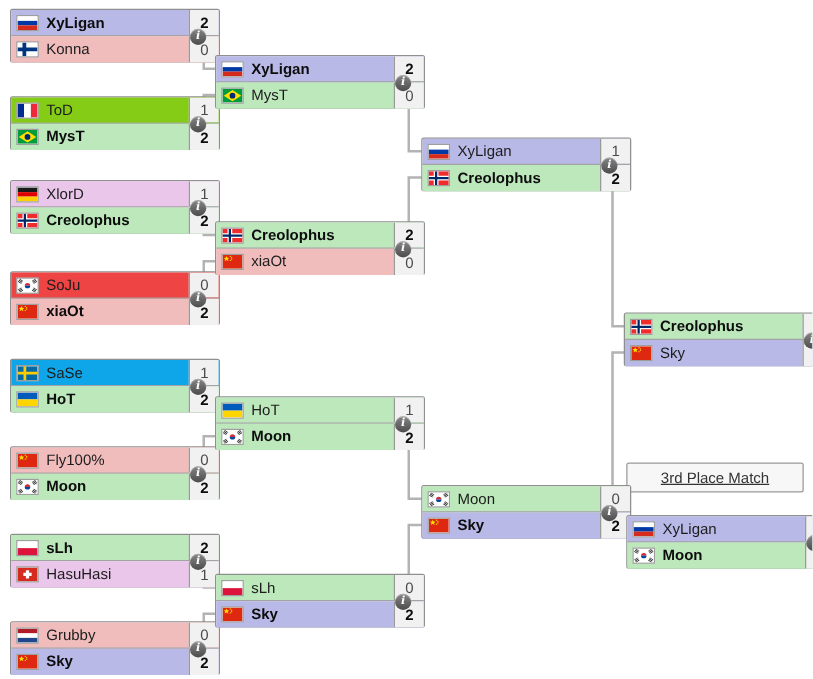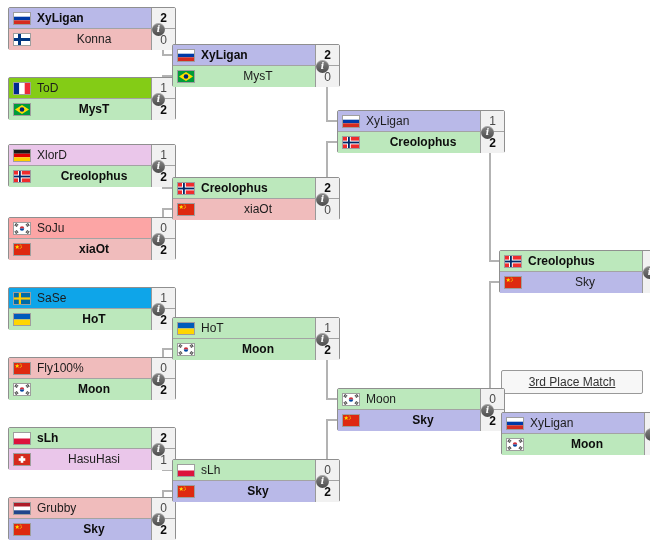--- a/index.html
+++ b/index.html
@@ -7,21 +7,21 @@
     position:relative;width:650px;height:543px;background:#fff;overflow:hidden;
     font-family:"Liberation Sans","DejaVu Sans",sans-serif;
   }
   #connectors{position:absolute;left:0;top:0;width:650px;height:543px;}
   .match{
     position:absolute;width:168px;height:43px;box-sizing:border-box;
     border:1px solid #8f8f8f;border-radius:2px;background:#fff;
   }
   .row{display:flex;align-items:center;height:20px;padding-left:4px;overflow:hidden;}
   .row.r1{border-bottom:1px solid #a3a3a3;}
-  .row.r2{height:21px;text-align:center;}
+  .row.r2{height:21px;}
   .flag{
     flex:none;display:inline-block;width:16px;height:11px;
     border:1px solid rgba(0,0,0,.38);margin-right:6px;background:#fff;
   }
   .flag svg{display:block;}
   .name{
     flex:1;font-size:12px;color:#1c1c1c;white-space:nowrap;overflow:hidden;
     line-height:13px;
   }
   .score{
@@ -140,21 +140,21 @@
               <rect x="5" width="1.8" height="11" fill="#002868"></rect>
               <rect y="4.6" width="16" height="1.8" fill="#002868"></rect>
             </svg>
           </span>
         <span class="name">Creolophus</span>
         <span class="score">2</span>
       </div>
       <span class="info">i</span>
     </div>
       <div class="match" style="left: 8px; top: 217px;">
-      <div class="row r1" style="background: #fca5a5;">
+      <div class="row r1" style="background: #ef4444;">
         <span class="flag">
             <svg width="16" height="11" viewBox="0 0 16 11" preserveAspectRatio="none" xmlns="http://www.w3.org/2000/svg">
               <rect width="16" height="11" fill="#fff"></rect>
               <path d="M5.8 5.5 A2.2 2.2 0 0 1 10.2 5.5 Z" fill="#cd2e3a"></path>
               <path d="M5.8 5.5 A2.2 2.2 0 0 0 10.2 5.5 Z" fill="#0047a0"></path>
               <g fill="#222" transform="translate(2.4 2) rotate(34)">
                 <rect x="-1.6" y="-1.4" width="3.2" height="0.65"></rect>
                 <rect x="-1.6" y="-0.3" width="3.2" height="0.65"></rect>
                 <rect x="-1.6" y="0.8" width="3.2" height="0.65"></rect>
               </g>

